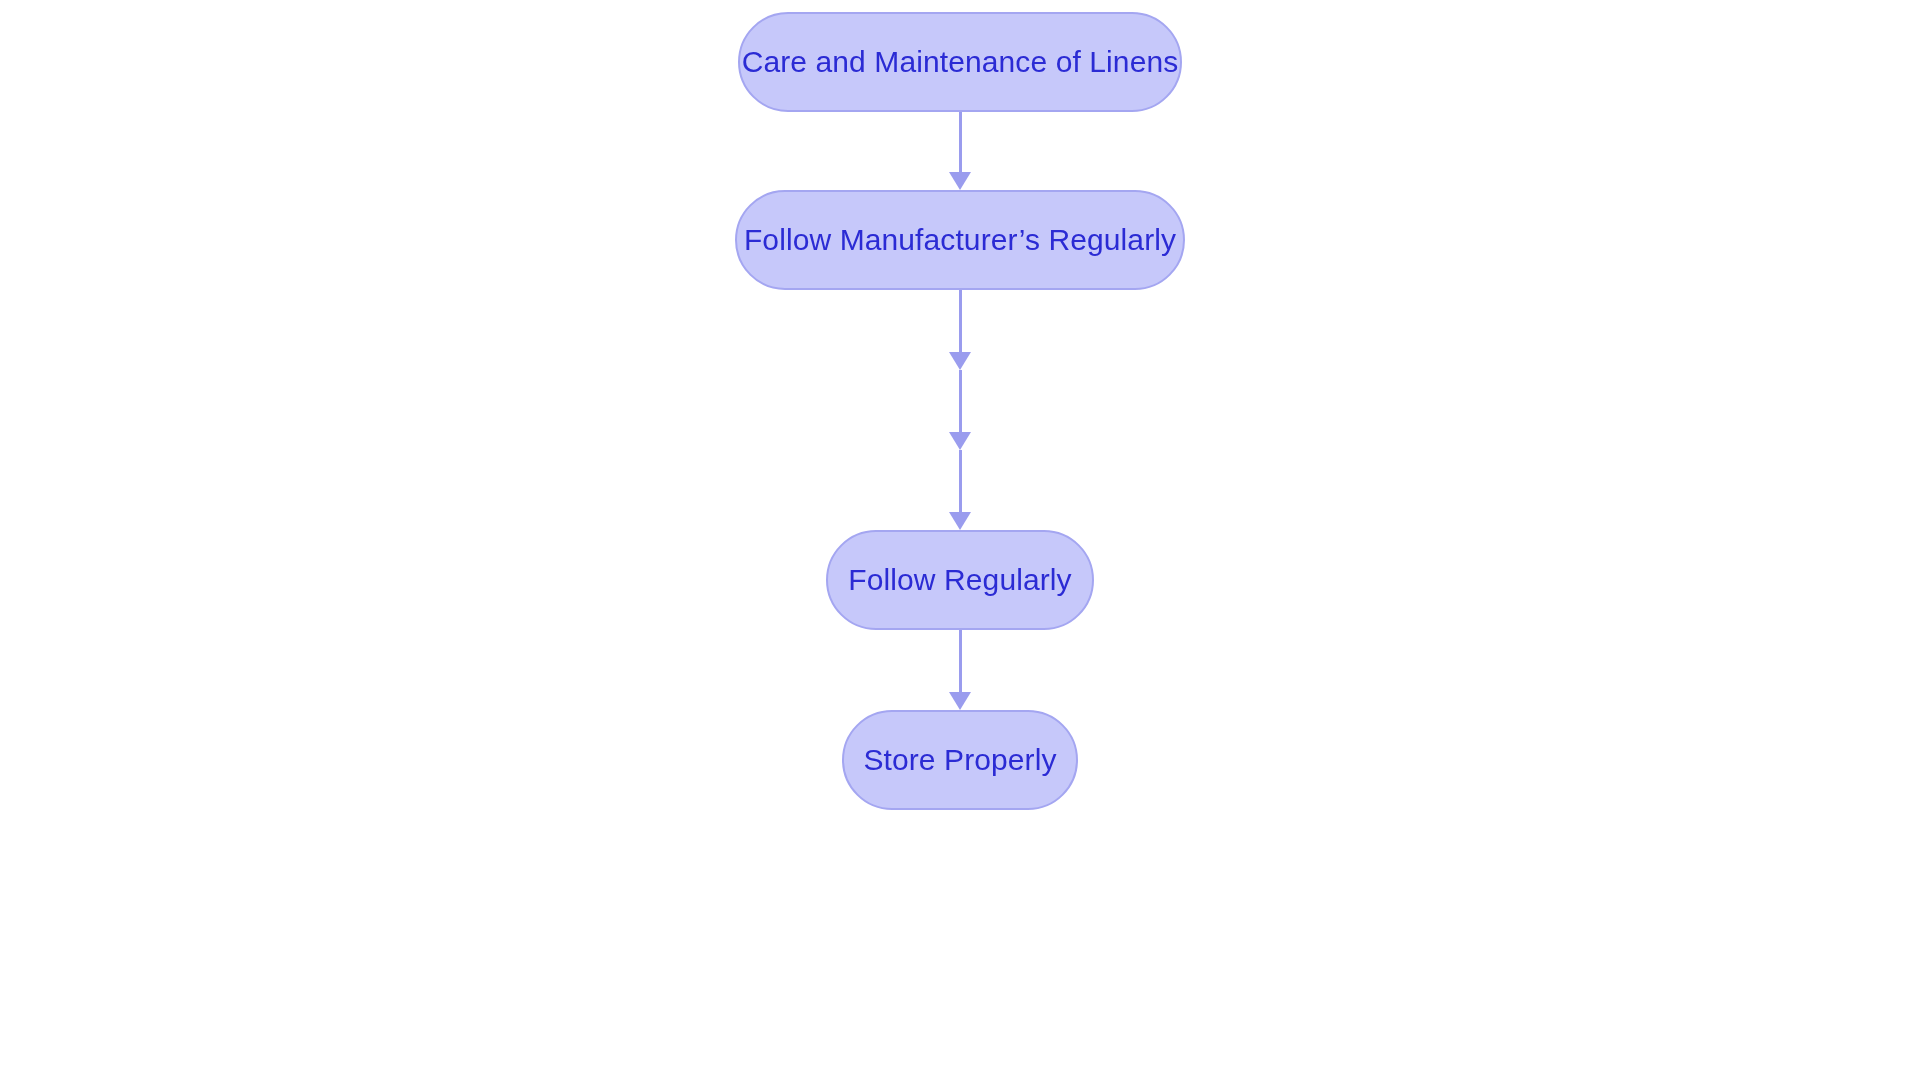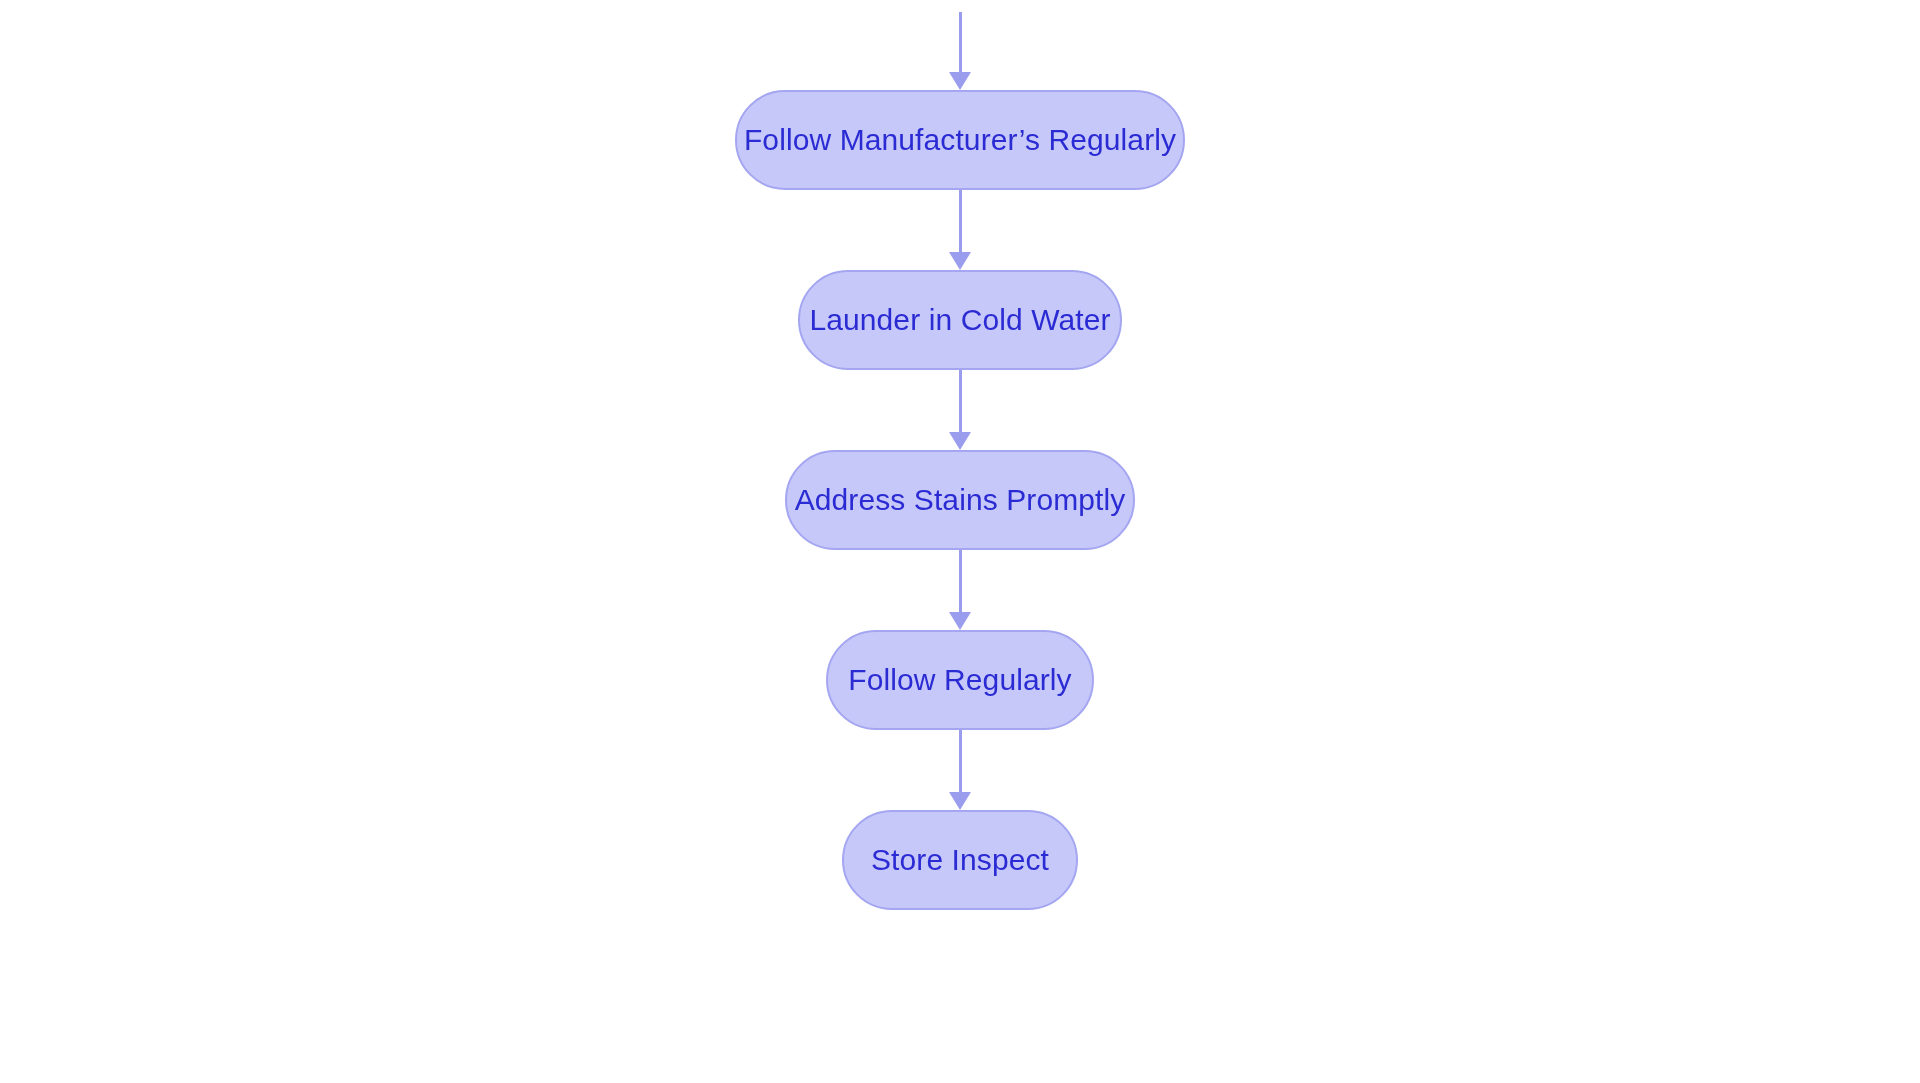--- a/index.html
+++ b/index.html
@@ -93,60 +93,57 @@
   .top-spacer { height: 12px; flex: 0 0 auto; }
 </style>
 </head>
 <body>
 
 <div id="flowchart-canvas">
   <div class="flow-column">
 
     <div class="top-spacer"></div>
 
+    <div class="flow-node w-1">
+      <span>Care and Maintenance of Linens</span>
+    </div>
 
     <div class="flow-connector g-1">
       <div class="connector-shaft"></div>
       <div class="connector-head"></div>
     </div>
 
     <div class="flow-node w-2">
       <span>Follow Manufacturer’s Regularly</span>
     </div>
 
     <div class="flow-connector g-2">
       <div class="connector-shaft"></div>
       <div class="connector-head"></div>
     </div>
 
-    <div class="flow-node w-3">
-      <span>Launder in Cold Water</span>
-    </div>
 
     <div class="flow-connector g-3">
       <div class="connector-shaft"></div>
       <div class="connector-head"></div>
     </div>
 
-    <div class="flow-node w-4">
-      <span>Address Stains Promptly</span>
-    </div>
 
     <div class="flow-connector g-4">
       <div class="connector-shaft"></div>
       <div class="connector-head"></div>
     </div>
 
     <div class="flow-node w-5">
       <span>Follow Regularly</span>
     </div>
 
     <div class="flow-connector g-5">
       <div class="connector-shaft"></div>
       <div class="connector-head"></div>
     </div>
 
     <div class="flow-node w-6">
-      <span>Store Inspect</span>
+      <span>Store Properly</span>
     </div>
 
   </div>
 </div>
 
 </body></html>

